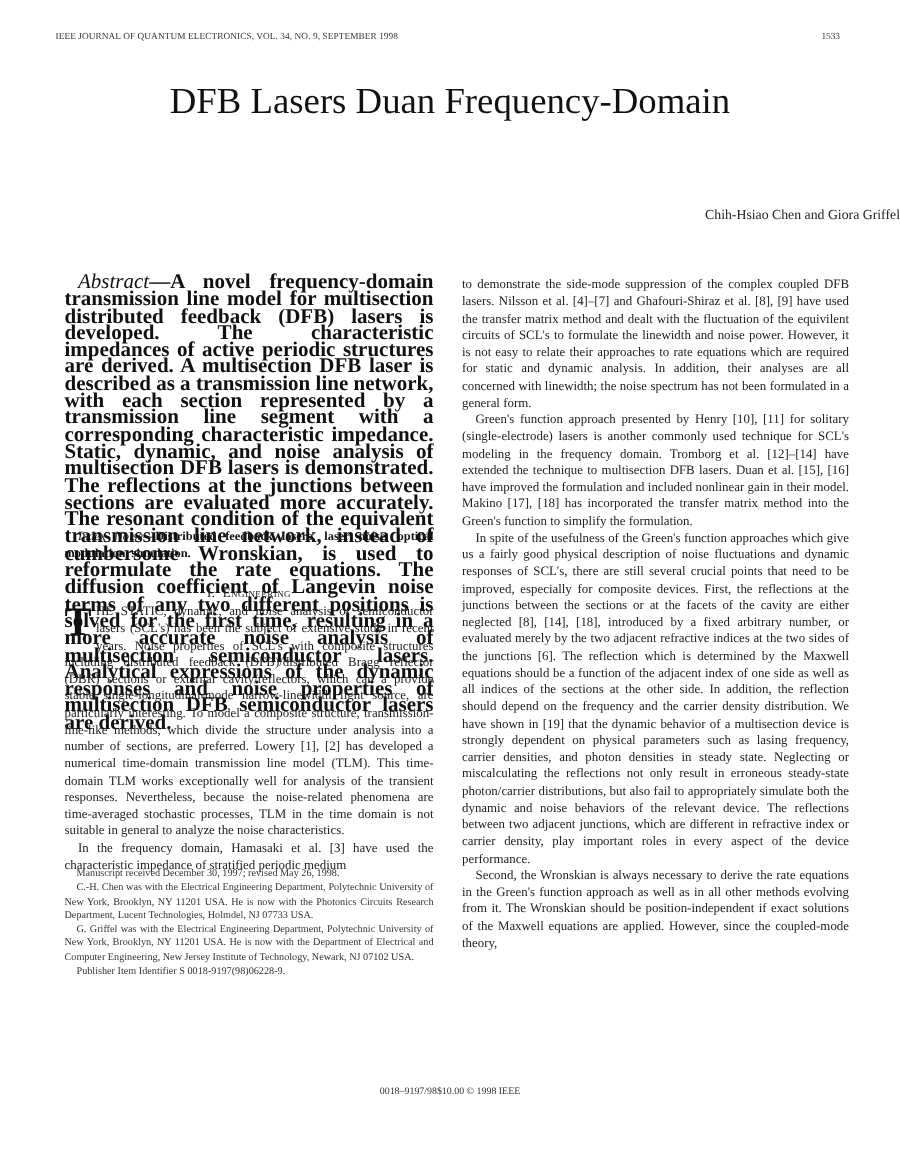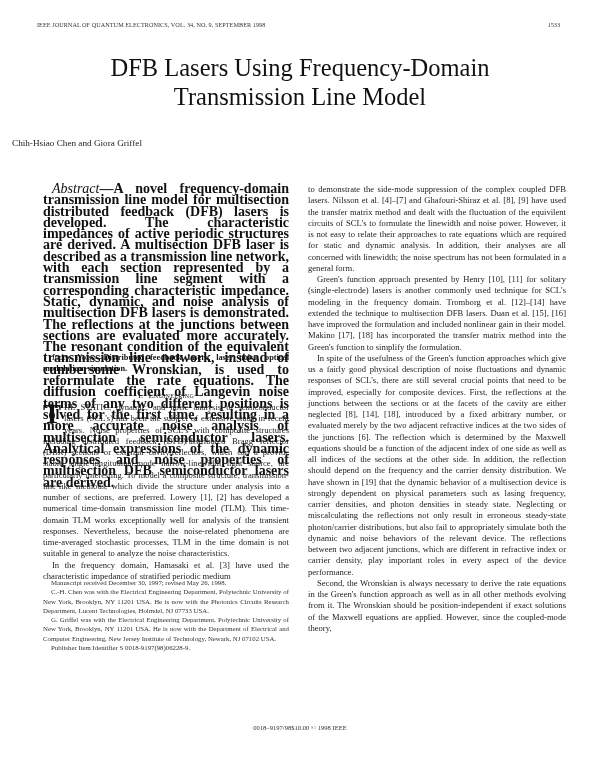--- a/index.html
+++ b/index.html
@@ -2,21 +2,21 @@
 <html><head>
 <meta charset="utf-8">
 <style>
   html, body { margin:0; padding:0; background:#ffffff; }
   body { width:600px; height:776px; position:relative; overflow:hidden; color:#1a1a1a;
          font-family:"Liberation Serif", "DejaVu Serif", serif; }
   .abs { position:absolute; }
   .running-head { top:21px; left:37px; font-size:6.2px; letter-spacing:0.05px; color:#333; }
   .page-num { top:21px; right:40px; font-size:6.2px; color:#333; }
   .title { top:53px; left:0; width:600px; text-align:center; font-size:24.5px; line-height:29px; color:#111; }
-  .authors { top:138px; left:12px; width:476px; text-align:left; font-size:9.2px; color:#222; }
+  .authors { top:138px; left:0; width:600px; text-align:right; font-size:9.2px; color:#222; }
   .col { position:absolute; font-size:8.6px; line-height:11.25px; text-align:justify; color:#222; }
   .col-left { left:43px; width:246px; }
   .col-right { left:308px; width:258px; top:184px; }
   .p { margin:0; text-indent:9px; }
   .abstract { top:183px; font-weight:bold; color:#111; font-size:14px; line-height:11.3px; }
   .abstract i, .indexterms i { font-weight:normal; }
   .indexterms { top:352px; font-weight:bold; color:#111; font-size:8.3px; line-height:11.3px; }
   .section-heading { top:390px; left:43px; width:246px; text-align:center; font-size:8.6px; letter-spacing:0.3px; }
   .sc { font-variant:small-caps; }
   .intro { top:402px; }
@@ -26,22 +26,21 @@
   .copyright { top:724px; left:0; width:600px; text-align:center; font-size:6.6px; color:#333; }
   .cont { text-indent:0 !important; }
 </style>
 </head>
 <body>
 
 <div class="abs running-head">IEEE JOURNAL OF QUANTUM ELECTRONICS, VOL. 34, NO. 9, SEPTEMBER 1998</div>
 <div class="abs page-num">1533</div>
 
 <div class="abs title">
-  <div>DFB Lasers Using Frequency-Domain</div>
-  <div>Transmission Line Model</div>
+  <div>DFB Lasers Duan Frequency-Domain</div>
 </div>
 
 <div class="abs authors">Chih-Hsiao Chen and Giora Griffel</div>
 
 <div class="col col-left abstract">
   <p class="p"><i>Abstract</i><span>—A novel frequency-domain transmission line model for multisection distributed feedback (DFB) lasers is developed. The characteristic impedances of active periodic structures are derived. A multisection DFB laser is described as a transmission line network, with each section represented by a transmission line segment with a corresponding characteristic impedance. Static, dynamic, and noise analysis of multisection DFB lasers is demonstrated. The reflections at the junctions between sections are evaluated more accurately. The resonant condition of the equivalent transmission line network, instead of cumbersome Wronskian, is used to reformulate the rate equations. The diffusion coefficient of Langevin noise terms of any two different positions is solved for the first time, resulting in a more accurate noise analysis of multisection semiconductor lasers. Analytical expressions of the dynamic responses and noise properties of multisection DFB semiconductor lasers are derived.</span></p>
 </div>
 
 <div class="col col-left indexterms">
   <p class="p"><i>Index Noise</i><span>—Distributed feedback lasers, laser noise, optical modulation, simulation.</span></p>

